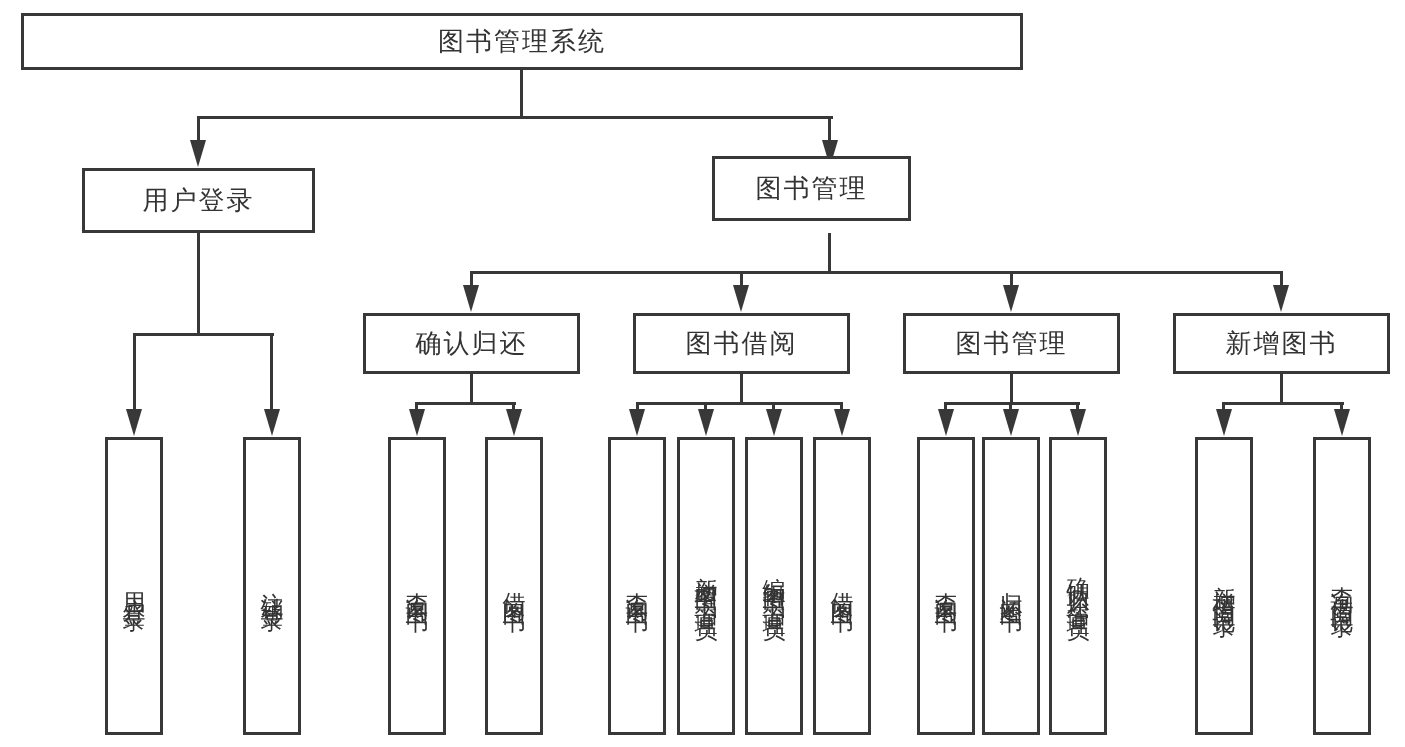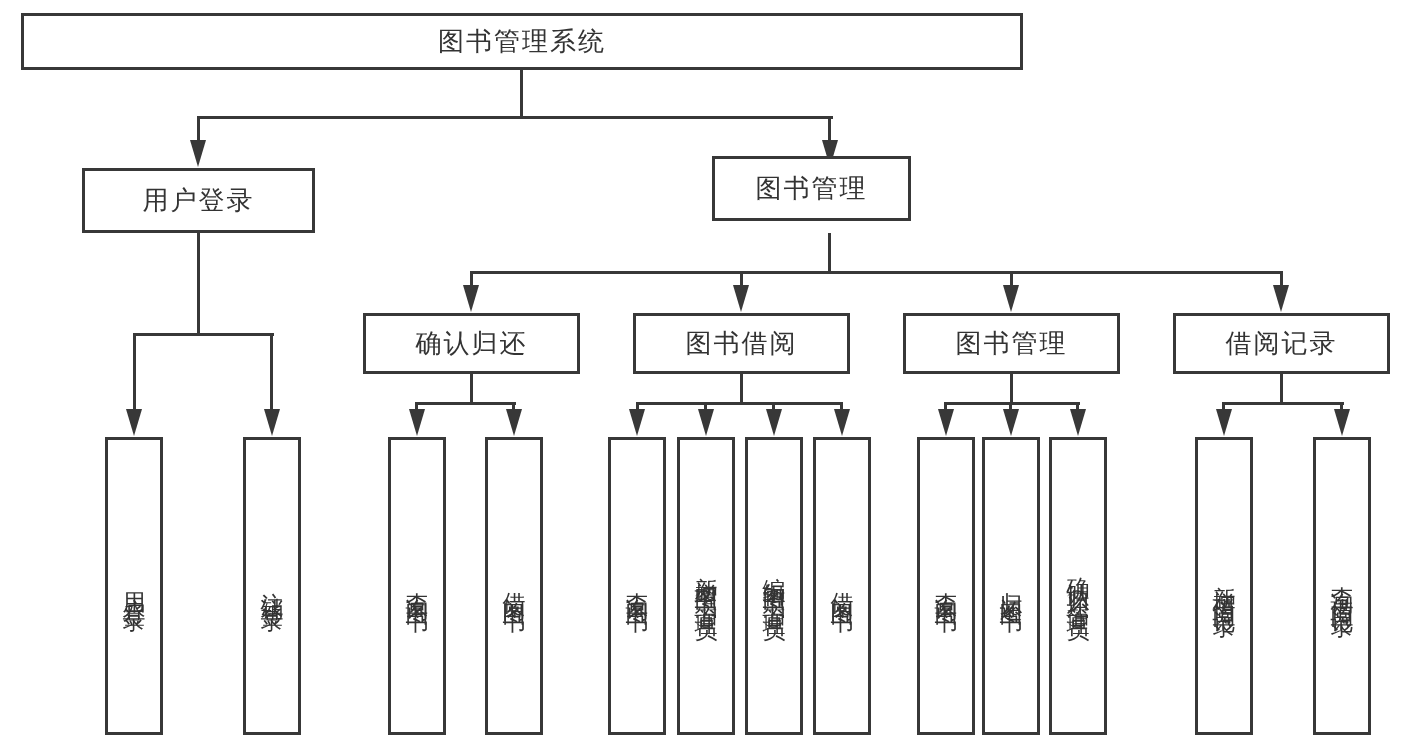--- a/index.html
+++ b/index.html
@@ -23,21 +23,21 @@
 <div class="scene">
 
   <div class="box" style="left:21px;top:13px;width:1002px;height:57px">图书管理系统</div>
 
   <div class="box" style="left:82px;top:168px;width:233px;height:65px">用户登录</div>
   <div class="box" style="left:712px;top:156px;width:199px;height:65px">图书管理</div>
 
   <div class="box" style="left:363px;top:313px;width:217px;height:61px">确认归还</div>
   <div class="box" style="left:633px;top:313px;width:217px;height:61px">图书借阅</div>
   <div class="box" style="left:903px;top:313px;width:217px;height:61px">图书管理</div>
-  <div class="box" style="left:1173px;top:313px;width:217px;height:61px">借阅记录</div>
+  <div class="box" style="left:1173px;top:313px;width:217px;height:61px">新增图书</div>
 
   <div class="box vbox" style="left:105px;top:437px;width:58px;height:298px">用户登录</div>
   <div class="box vbox" style="left:243px;top:437px;width:58px;height:298px">注销登录</div>
 
   <div class="box vbox" style="left:388px;top:437px;width:58px;height:298px">查询图书</div>
   <div class="box vbox" style="left:485px;top:437px;width:58px;height:298px">借阅图书</div>
 
   <div class="box vbox" style="left:608px;top:437px;width:58px;height:298px">查询图书</div>
   <div class="box vbox" style="left:677px;top:437px;width:58px;height:298px">新增图书（管理员）</div>
   <div class="box vbox" style="left:745px;top:437px;width:58px;height:298px">编辑图书（管理员）</div>

